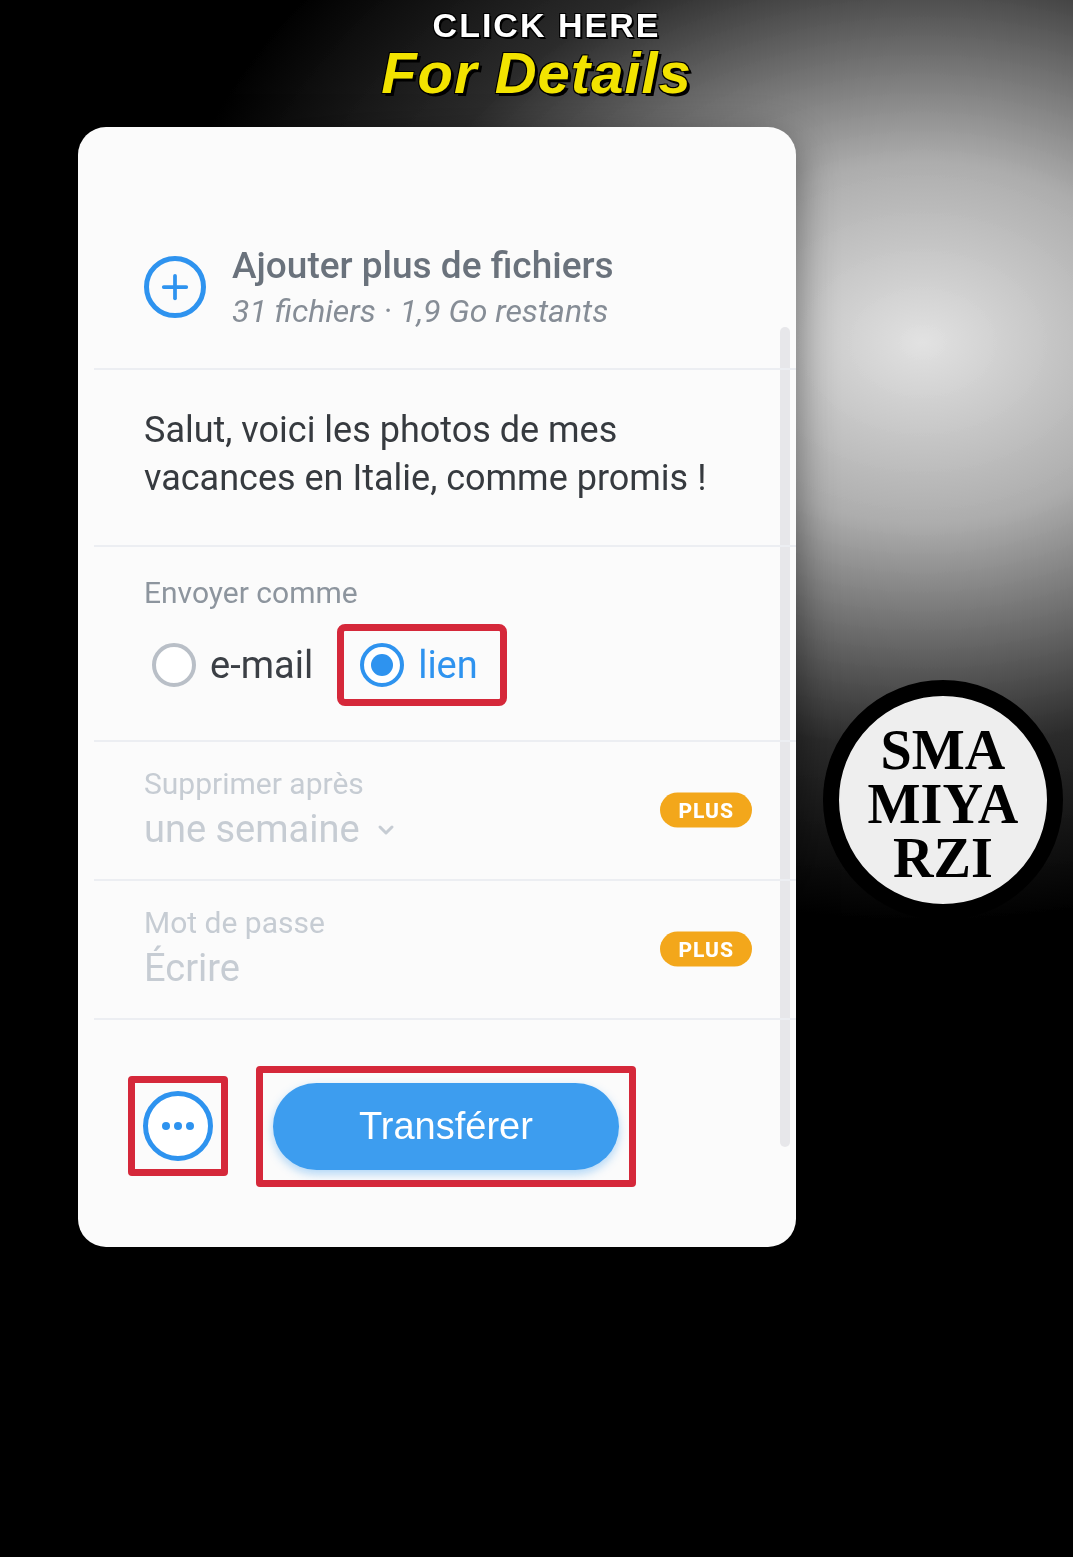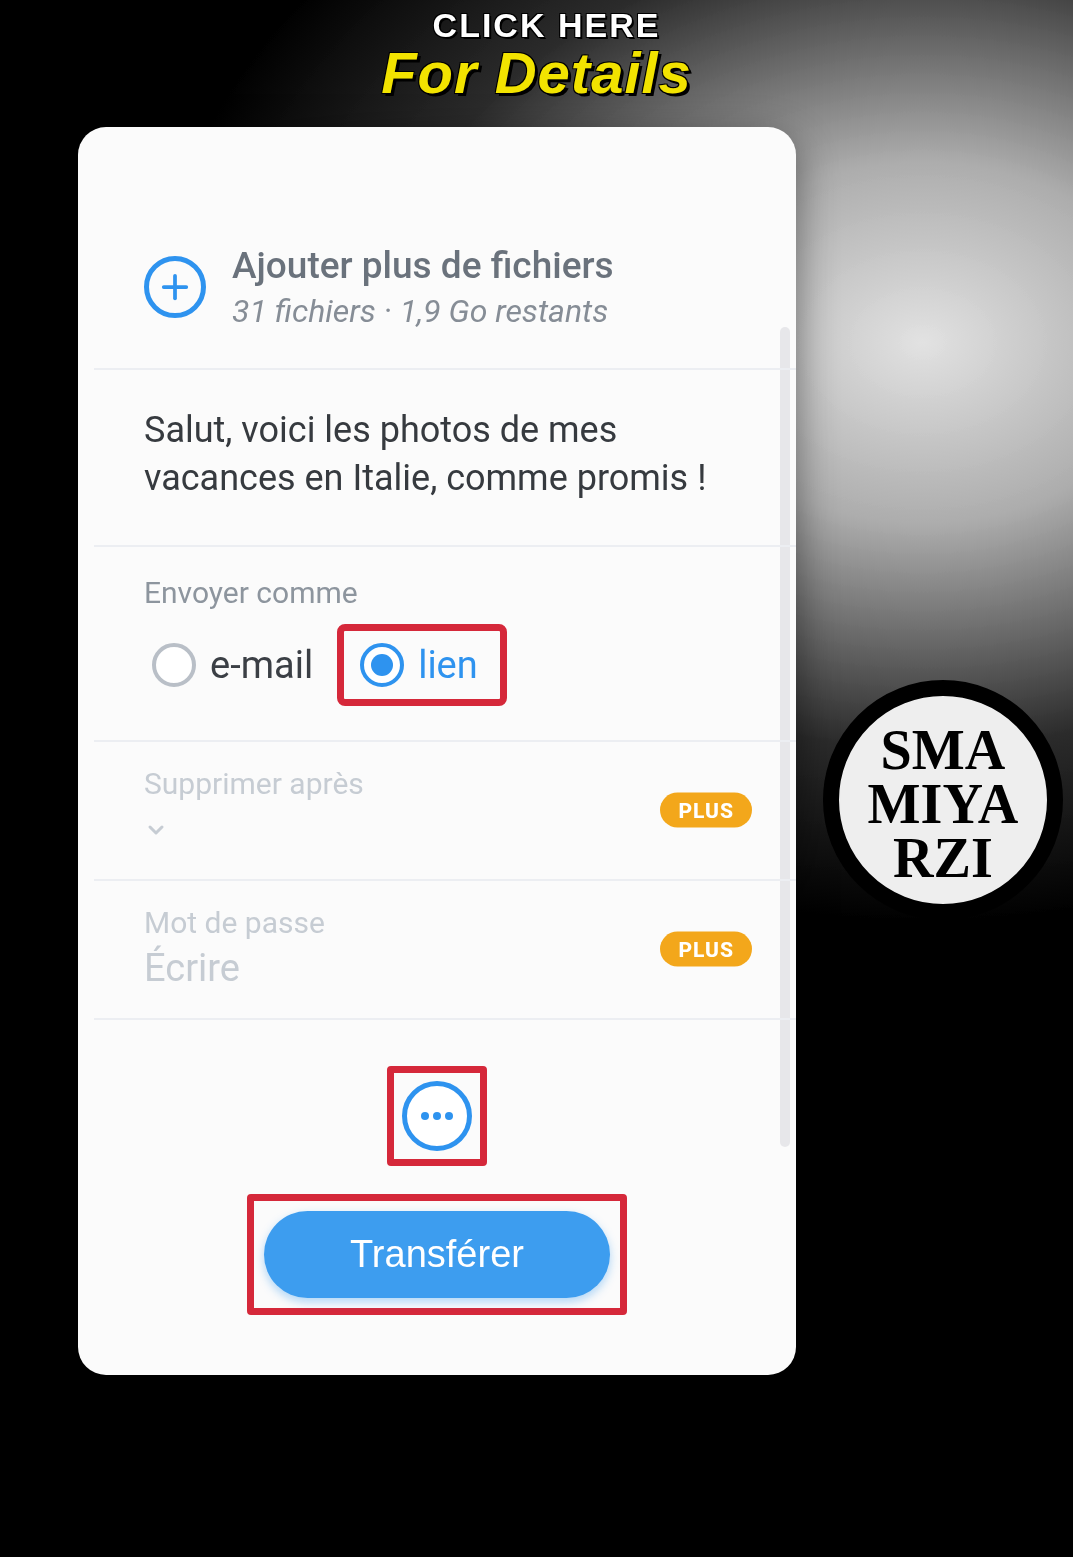--- a/index.html
+++ b/index.html
@@ -202,21 +202,20 @@
     border-radius: 18px;
     text-align: center;
   }
 
   
   .footer {
     padding: 46px 50px 60px 50px;
     display: flex;
     gap: 28px;
     align-items: center;
-    flex-direction: column;
   }
   .more-btn-wrap {
     border: 7px solid #d5283a;
     border-radius: 4px;
     padding: 8px;
   }
   .more-btn {
     width: 70px; height: 70px;
     border-radius: 50%;
     border: 5px solid #2e93ef;
@@ -292,20 +291,21 @@
             </span>
           <span class="rlabel">lien</span>
         </div>
       </div>
     </div>
   </div>
 
   <div class="section plus-row">
     <div class="row-label">Supprimer après</div>
     <div class="row-value">
+      <span>une semaine</span>
       <span class="chevron">
         <svg viewBox="0 0 24 24" fill="none" stroke="#c6ccd3" stroke-width="3" stroke-linecap="round" stroke-linejoin="round">
             <polyline points="6 9 12 15 18 9"></polyline>
           </svg>
       </span>
     </div>
     <div class="plus-badge">PLUS</div>
   </div>
 
   <div class="section plus-row">

